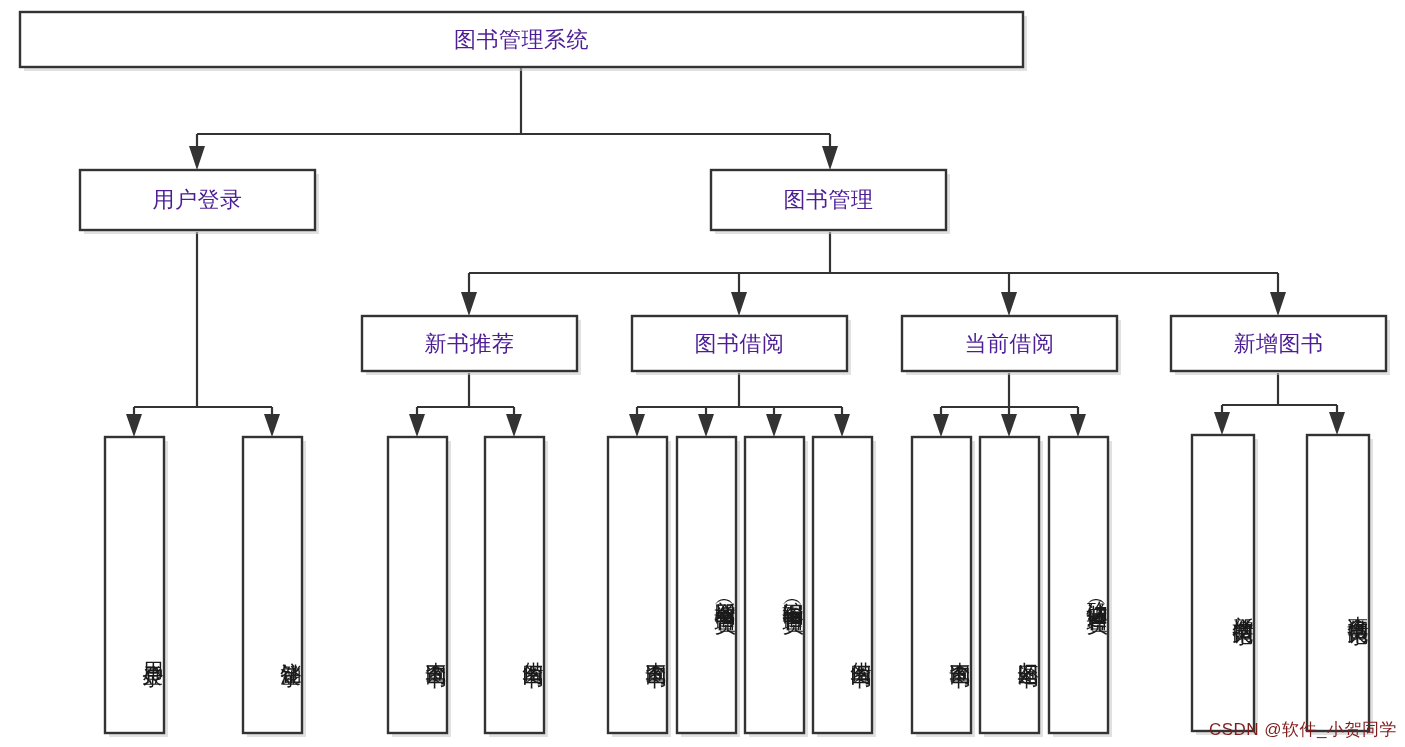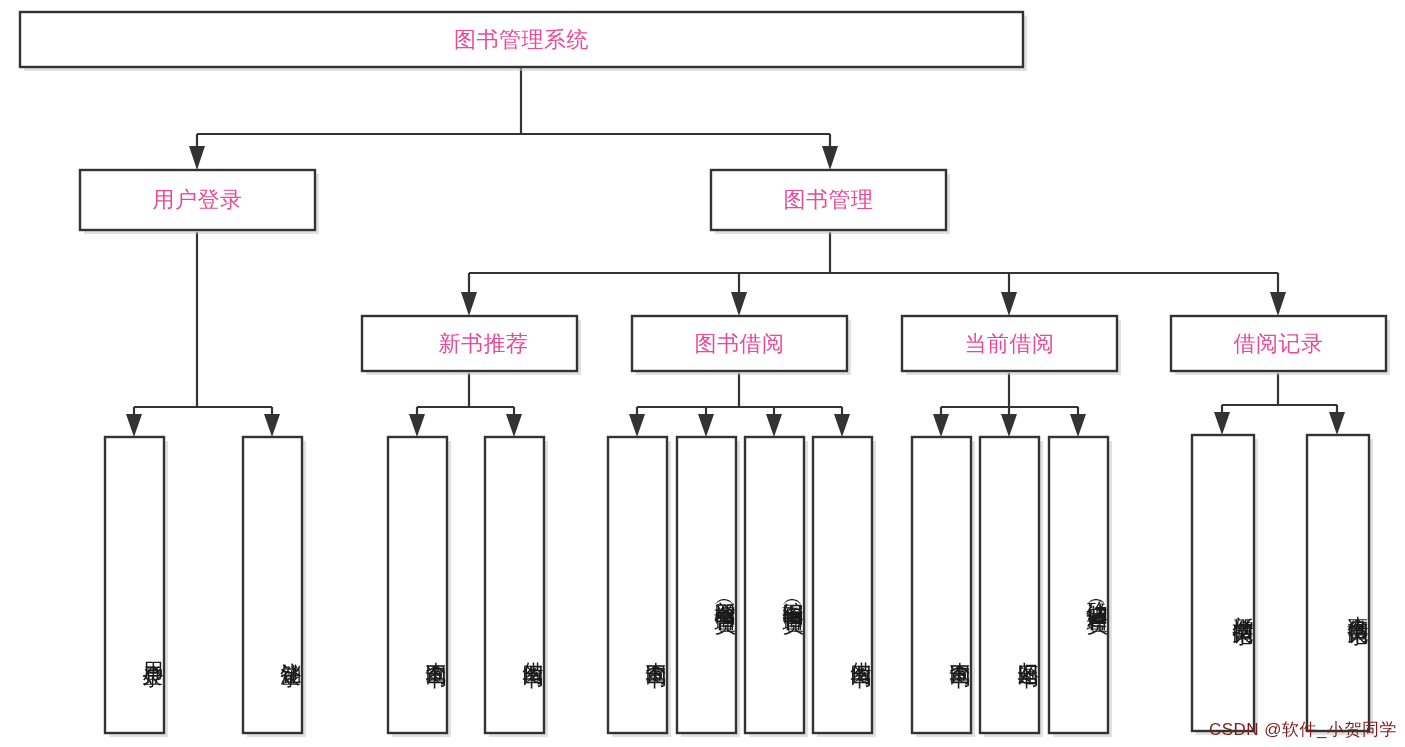--- a/index.html
+++ b/index.html
@@ -57,21 +57,21 @@
     display: flex;
     align-items: flex-start;
     justify-content: center;
     white-space: nowrap;
     pointer-events: none;
   }
   .flat-text-box {
     position: absolute;
     font-family: "Liberation Sans", "DejaVu Sans", sans-serif;
     font-size: 22px;
-    color: #ec4899;
+    color: #4c1d95;
     display: flex;
     align-items: center;
     justify-content: center;
     white-space: nowrap;
     pointer-events: none;
     letter-spacing: 0.5px;
   }
   #watermark {
     position: absolute;
     right: 8px;
@@ -215,27 +215,27 @@
       <rect class="node-rect" x="1307" y="435" width="62" height="296"></rect>
     </g>
   </svg>
 
   <div class="flat-text-box" style="left:20px; top:12px; width:1003px; height:55px;">图书管理系统</div>
 
   <div class="flat-text-box" style="left:80px; top:170px; width:235px; height:60px;">用户登录</div>
 
   <div class="flat-text-box" style="left:711px; top:170px; width:235px; height:60px;text-align:right;">图书管理</div>
 
-  <div class="flat-text-box" style="left:362px; top:316px; width:215px; height:55px;padding-left:14px;">新书推荐</div>
+  <div class="flat-text-box" style="left:362px; top:316px; width:215px; height:55px;">新书推荐</div>
 
   <div class="flat-text-box" style="left:632px; top:316px; width:215px; height:55px;">图书借阅</div>
 
   <div class="flat-text-box" style="left:902px; top:316px; width:215px; height:55px;">当前借阅</div>
 
-  <div class="flat-text-box" style="left:1171px; top:316px; width:215px; height:55px;">借阅记录</div>
+  <div class="flat-text-box" style="left:1171px; top:316px; width:215px; height:55px;">新增图书</div>
 
   <div class="vert-text-box" style="left:105px; top:437px; width:59px; height:296px; padding-top:64px;">用户登录</div>
 
   <div class="vert-text-box" style="left:243px; top:437px; width:59px; height:296px; padding-top:64px;">注销登录</div>
 
   <div class="vert-text-box" style="left:388px; top:437px; width:59px; height:296px; padding-top:64px;">查询图书</div>
 
   <div class="vert-text-box" style="left:485px; top:437px; width:59px; height:296px; padding-top:64px;">借阅图书</div>
 
   <div class="vert-text-box" style="left:608px; top:437px; width:59px; height:296px; padding-top:64px;">查询图书</div>

